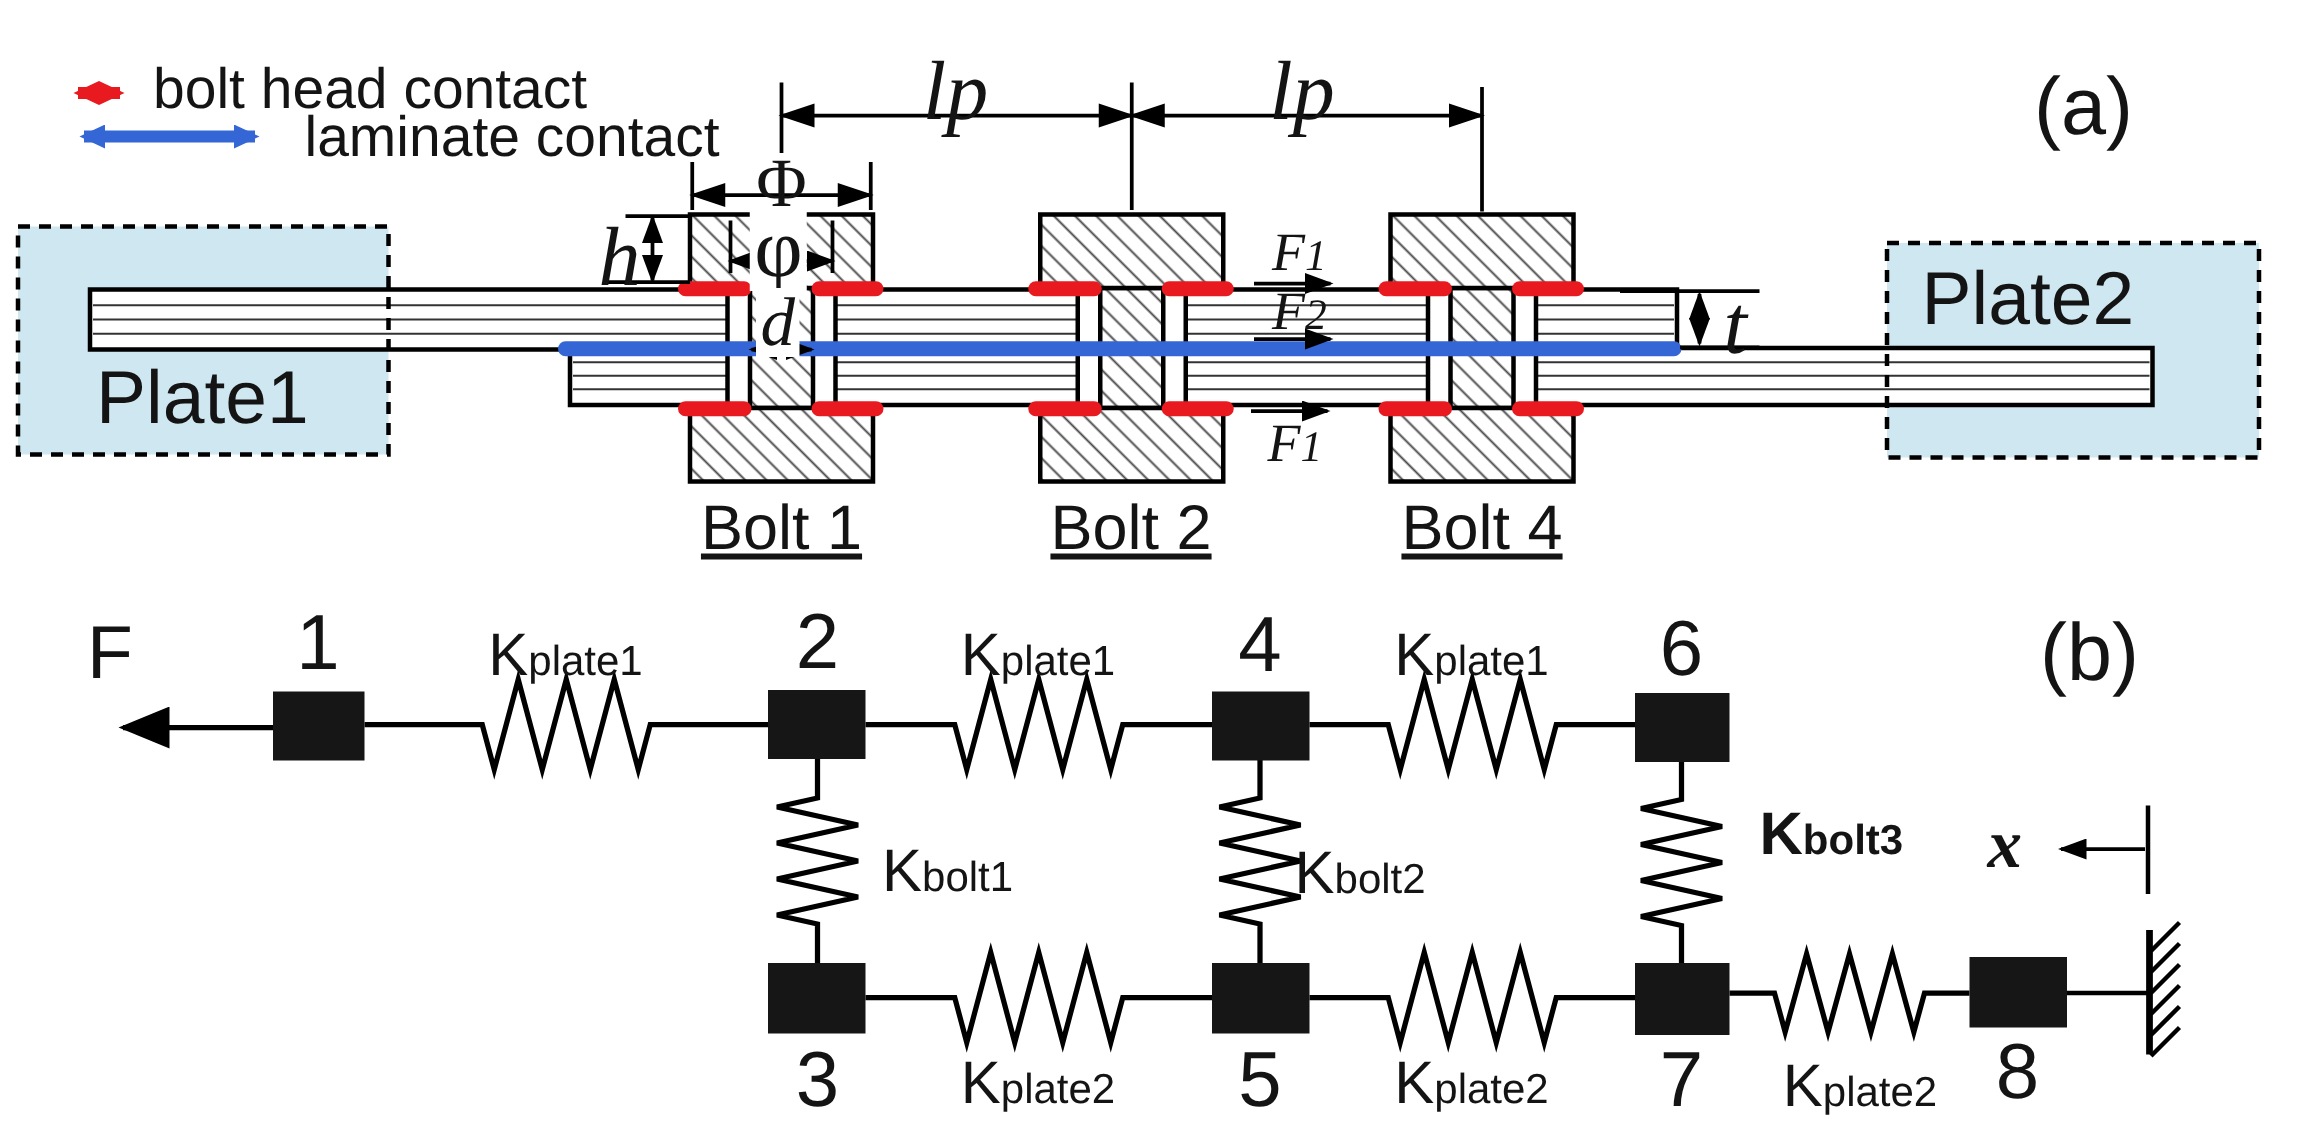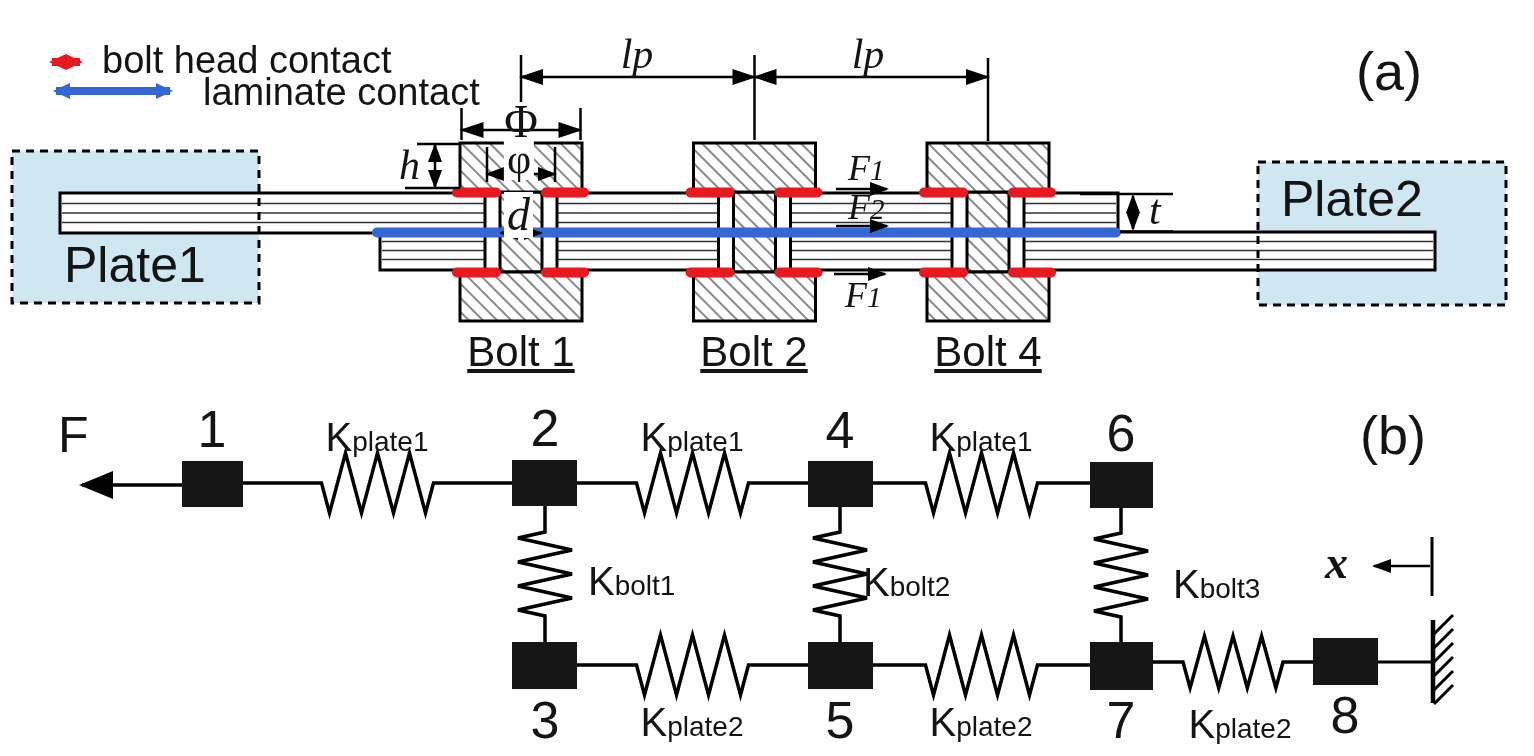--- a/index.html
+++ b/index.html
@@ -9,21 +9,21 @@
   .lbl{position:absolute;white-space:nowrap;line-height:1;color:#141414;}
   .ctr{transform:translateX(-50%);}
   .sans{font-family:"Liberation Sans",sans-serif;}
   .serifit{font-family:"Liberation Serif",serif;font-style:italic;}
   .serifup{font-family:"Liberation Serif",serif;}
   .legend-t{font-size:38px;}
   .grip{font-size:43px;}
   .plate{font-size:50px;}
   .boltlbl{font-size:42px;text-decoration:underline;}
   .tag{font-size:54px;}
-  .dimlbl{font-size:42px;}
+  .dimlbl{font-size:56px;}
   .big{font-size:46px;}
   .whitebg{background:#ffffff;padding:0 3px;}
   .fsym{font-size:36px;}
   .fsub{font-size:29px;}
   .nodeNum{font-size:52px;}
   .flab{font-size:50px;}
   .ksym{font-size:40px;}
   .ksub{font-size:28px;}
   .xlab{font-size:46px;font-weight:bold;}
 </style>
@@ -246,15 +246,15 @@
 <div class="lbl sans ctr" style="left:377px;top:417px;"><span class="ksym">K</span><span class="ksub">plate1</span></div>
 <div class="lbl sans ctr" style="left:692px;top:417px;"><span class="ksym">K</span><span class="ksub">plate1</span></div>
 <div class="lbl sans ctr" style="left:981px;top:417px;"><span class="ksym">K</span><span class="ksub">plate1</span></div>
 
 <div class="lbl sans ctr" style="left:692px;top:702px;"><span class="ksym">K</span><span class="ksub">plate2</span></div>
 <div class="lbl sans ctr" style="left:981px;top:702px;"><span class="ksym">K</span><span class="ksub">plate2</span></div>
 <div class="lbl sans ctr" style="left:1240px;top:704px;"><span class="ksym">K</span><span class="ksub">plate2</span></div>
 
 <div class="lbl sans" style="left:588px;top:561px;"><span class="ksym">K</span><span class="ksub">bolt1</span></div>
 <div class="lbl sans" style="left:863px;top:562px;"><span class="ksym">K</span><span class="ksub">bolt2</span></div>
-<div class="lbl sans" style="left:1173px;top:564px;"><span class="ksym">K</span><span class="ksub">bolt3</span></div>
+<div class="lbl sans" style="left:1173px;top:536px;font-weight:bold;"><span class="ksym">K</span><span class="ksub">bolt3</span></div>
 
 </div>
 
 </body></html>

